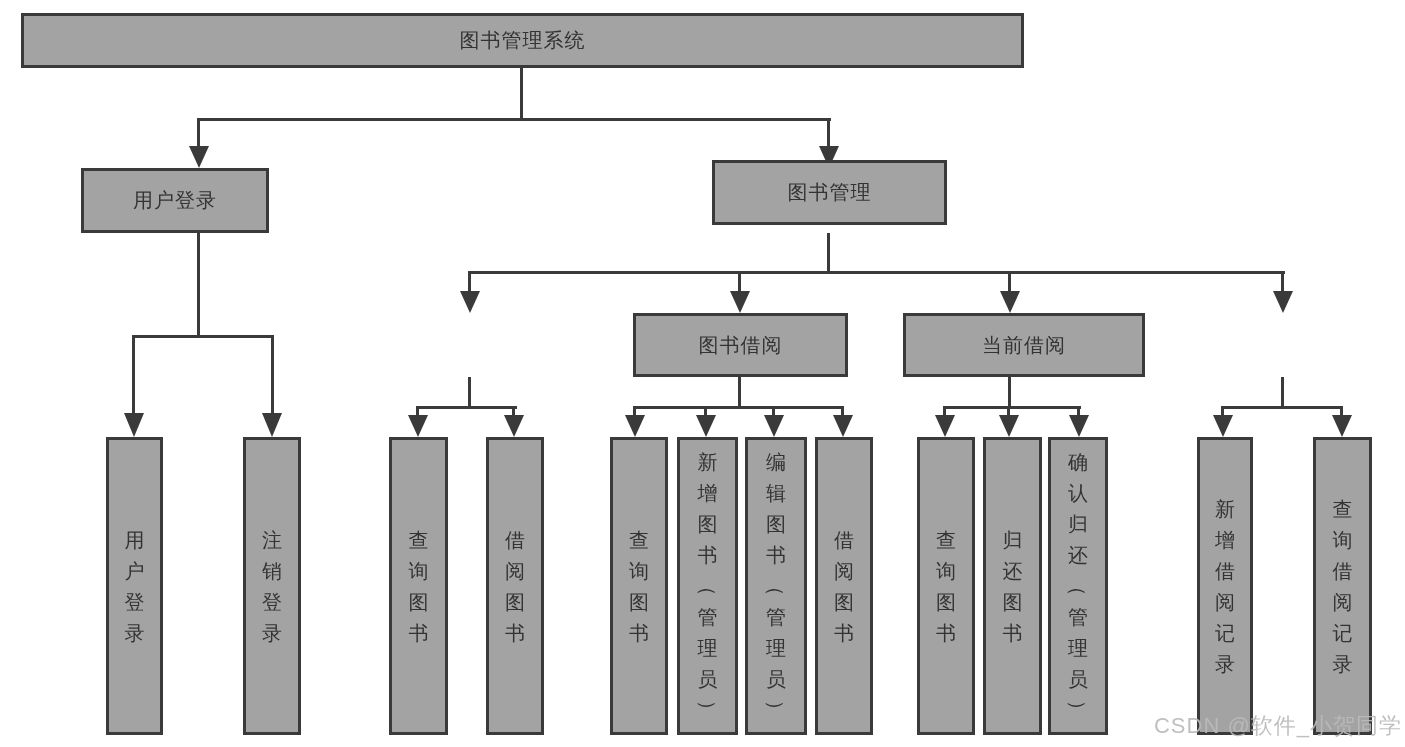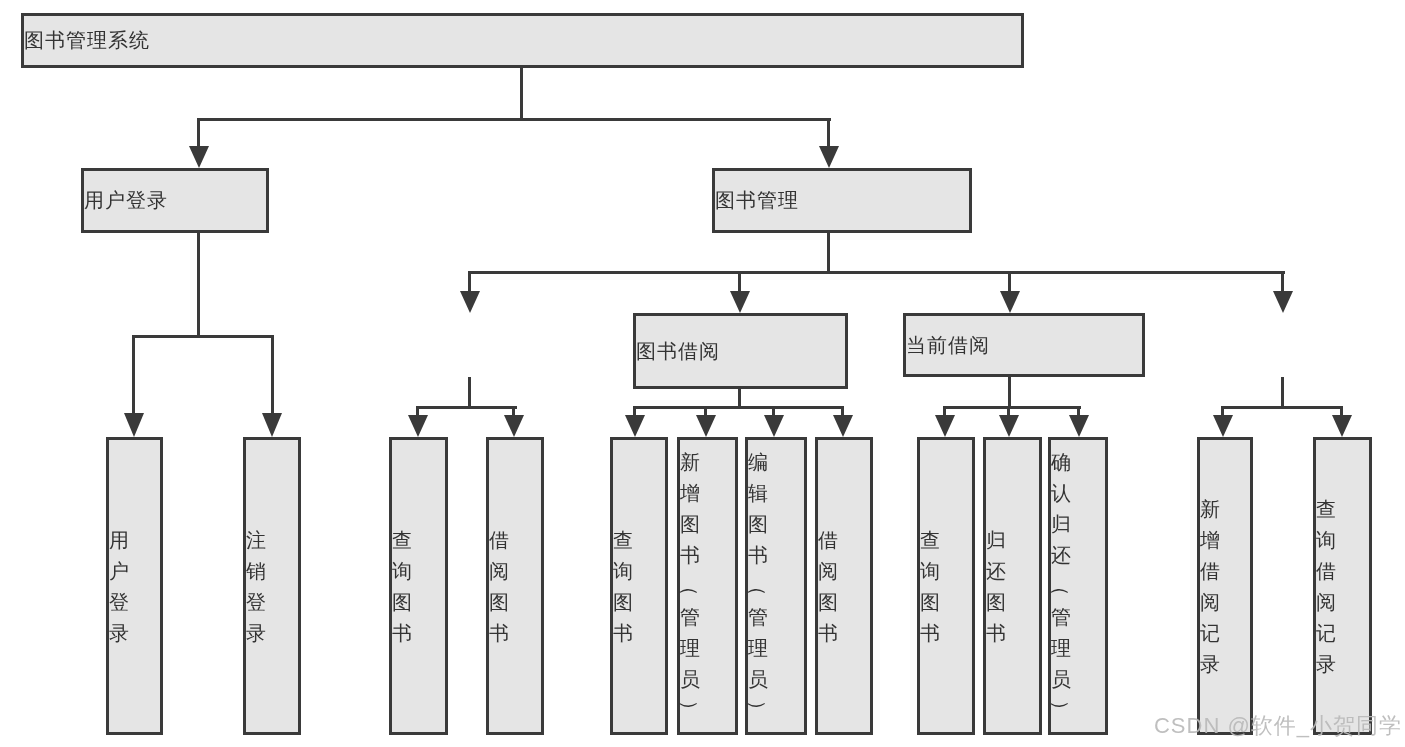--- a/index.html
+++ b/index.html
@@ -17,23 +17,24 @@
     position: relative;
     width: 1405px;
     height: 747px;
     background: var(--bg);
     overflow: hidden;
   }
   .box {
     position: absolute;
     box-sizing: border-box;
     border: 3px solid var(--line);
-    background: #e5e5e5;
+    background: #a3a3a3;
     display: flex;
     align-items: center;
+    justify-content: center;
     color: var(--text);
     font-size: 20px;
     letter-spacing: 1px;
     z-index: 2;
   }
   .vtext {
     display: flex;
     flex-direction: column;
     align-items: center;
     justify-content: center;
@@ -78,26 +79,26 @@
 <div class="canvas">
 
   <div class="box" style="left:21px;top:13px;width:1003px;height:55px">
     <span>图书管理系统</span>
   </div>
 
   <div class="box" style="left:81px;top:168px;width:188px;height:65px">
     <span>用户登录</span>
   </div>
 
-  <div class="box" style="left:712px;top:168px;width:260px;height:65px">
+  <div class="box" style="left:712px;top:160px;width:235px;height:65px">
     <span>图书管理</span>
   </div>
 
 
-  <div class="box" style="left:633px;top:313px;width:215px;height:76px">
+  <div class="box" style="left:633px;top:313px;width:215px;height:64px">
     <span>图书借阅</span>
   </div>
 
   <div class="box" style="left:903px;top:313px;width:242px;height:64px">
     <span>当前借阅</span>
   </div>
 
 
   <div class="box" style="left:106px;top:437px;width:57px;height:298px">
     <span class="vtext">

